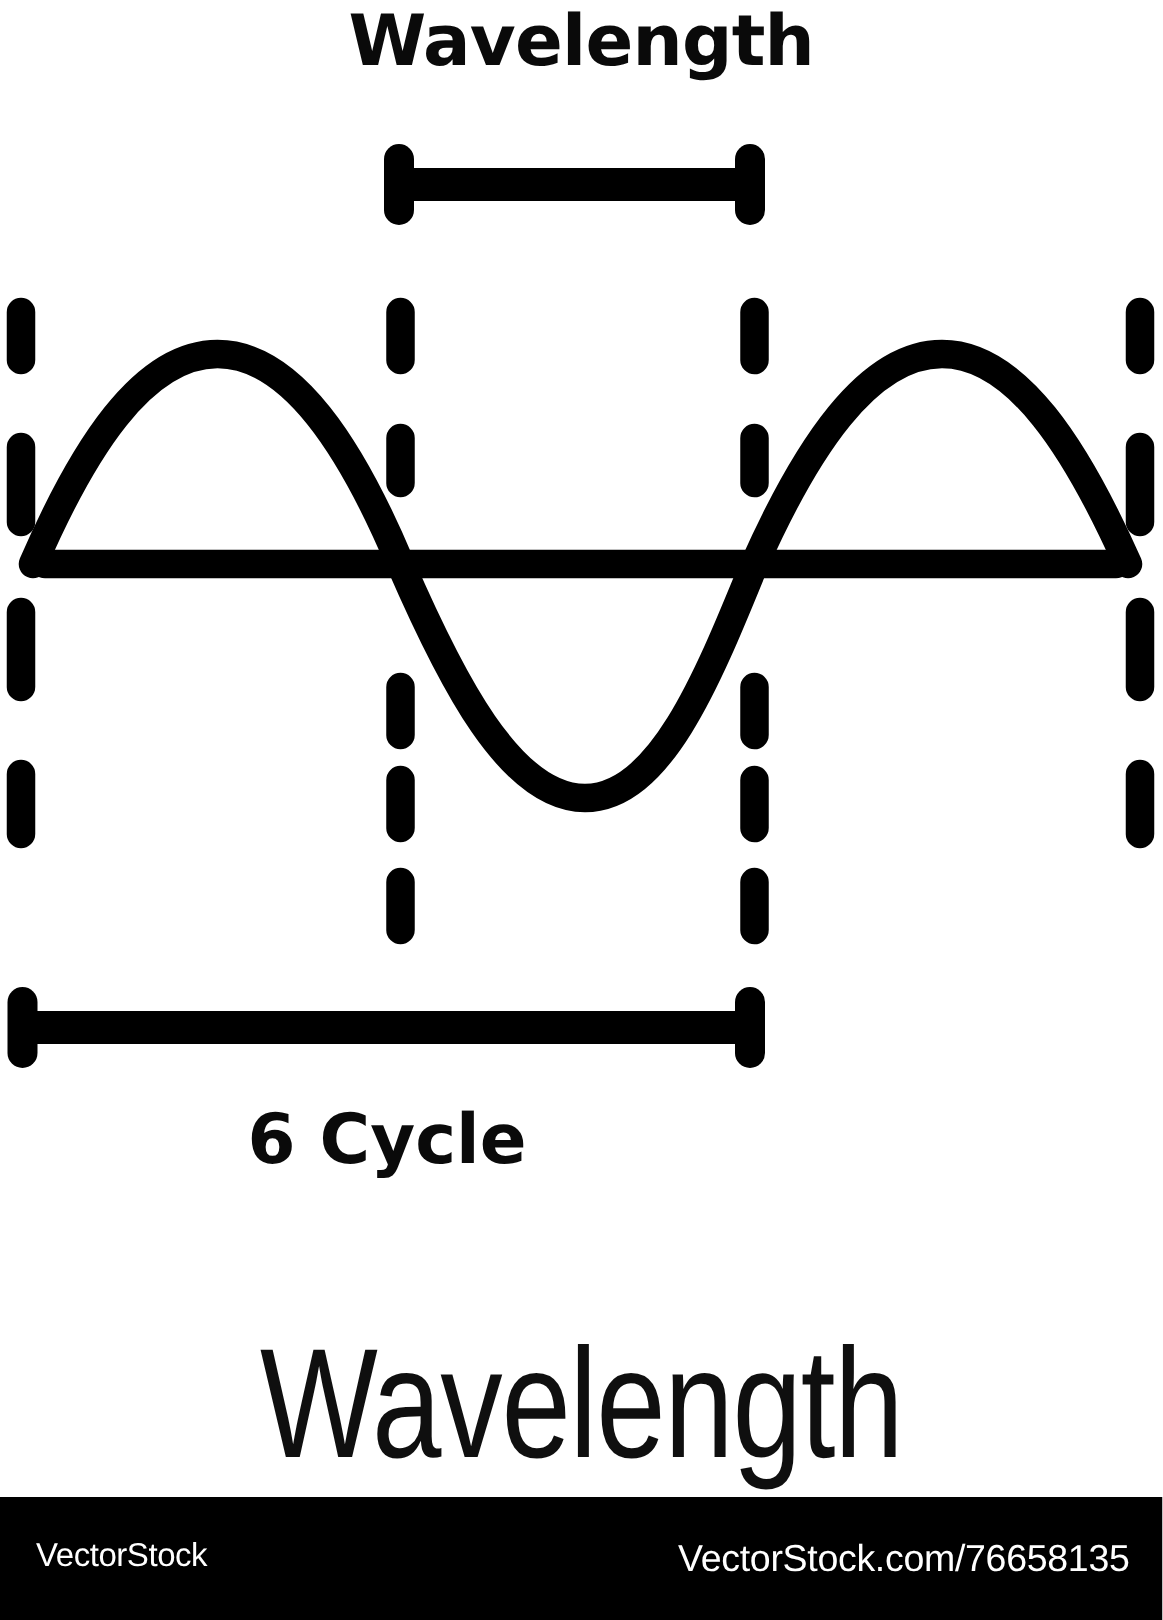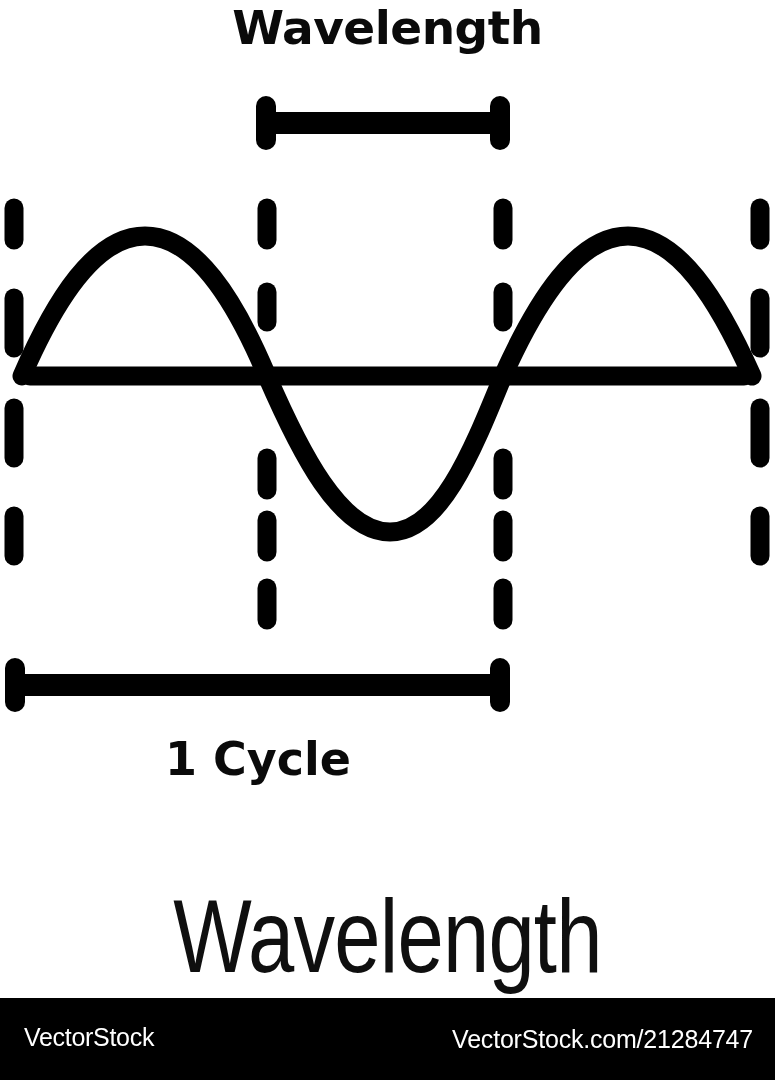--- a/index.html
+++ b/index.html
@@ -81,21 +81,21 @@
     width: 775px;
     height: 82px;
     background: #000000;
   }
   .footer-brand {
     position: absolute;
     left: 24px;
     top: 19px;
     font-family: "Liberation Sans", sans-serif;
     font-weight: 400;
-    font-size: 25px;
+    font-size: 22px;
     line-height: 40px;
     color: #ffffff;
     letter-spacing: -0.3px;
   }
   .footer-url {
     position: absolute;
     right: 22px;
     top: 26px;
     font-family: "Liberation Sans", sans-serif;
     font-weight: 400;
@@ -160,22 +160,22 @@
              C 537 300, 578 236, 628 236
              C 678 236, 718 300, 752 376" fill="none" stroke="#000000" stroke-width="19" stroke-linecap="round" stroke-linejoin="round"></path>
 
     <g>
       <rect x="5" y="658" width="20" height="54" rx="10" fill="#000000"></rect>
       <rect x="490" y="658" width="20" height="54" rx="10" fill="#000000"></rect>
       <rect x="9" y="674" width="497" height="22" fill="#000000"></rect>
     </g>
   </svg>
 
-  <div class="cycle-label">1 Cycle</div>
+  <div class="cycle-label">6 Cycle</div>
 
   <div class="bottom-title">Wavelength</div>
 
   <div class="footer">
     <div class="footer-brand">VectorStock</div>
-    <div class="footer-url">VectorStock.com/21284747</div>
+    <div class="footer-url">VectorStock.com/76658135</div>
   </div>
 
 </div>
 
 </body></html>

